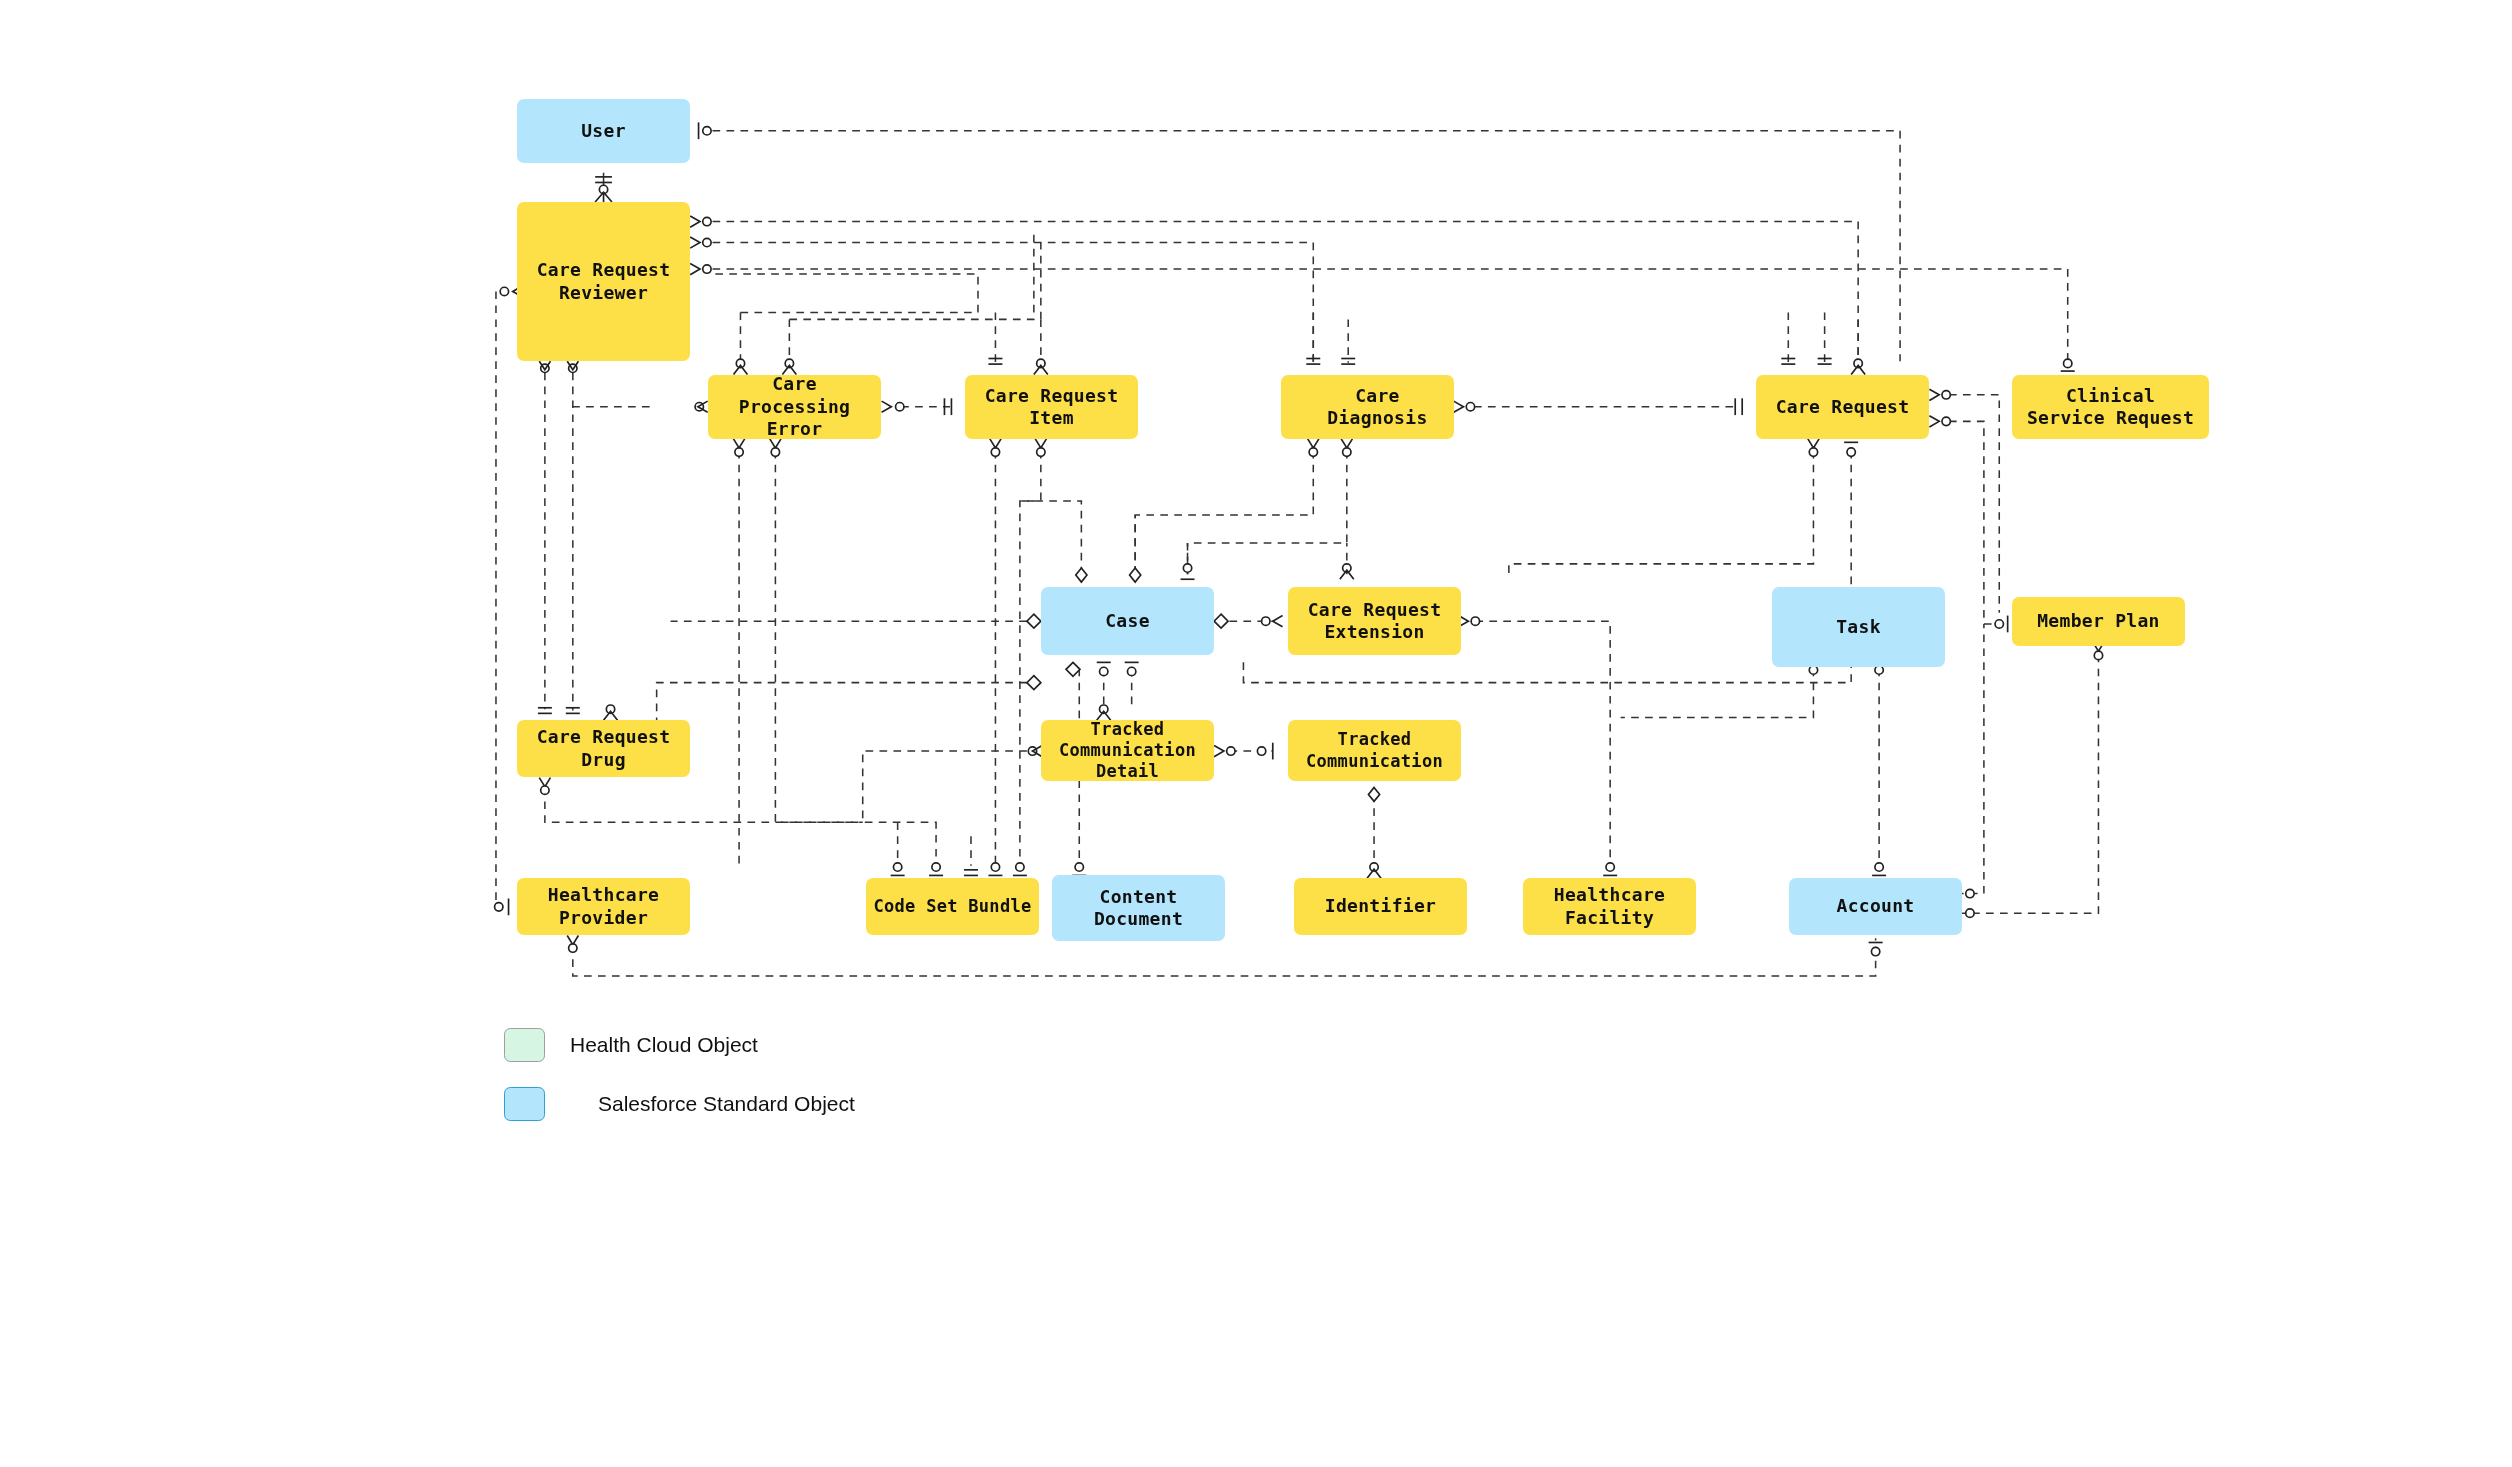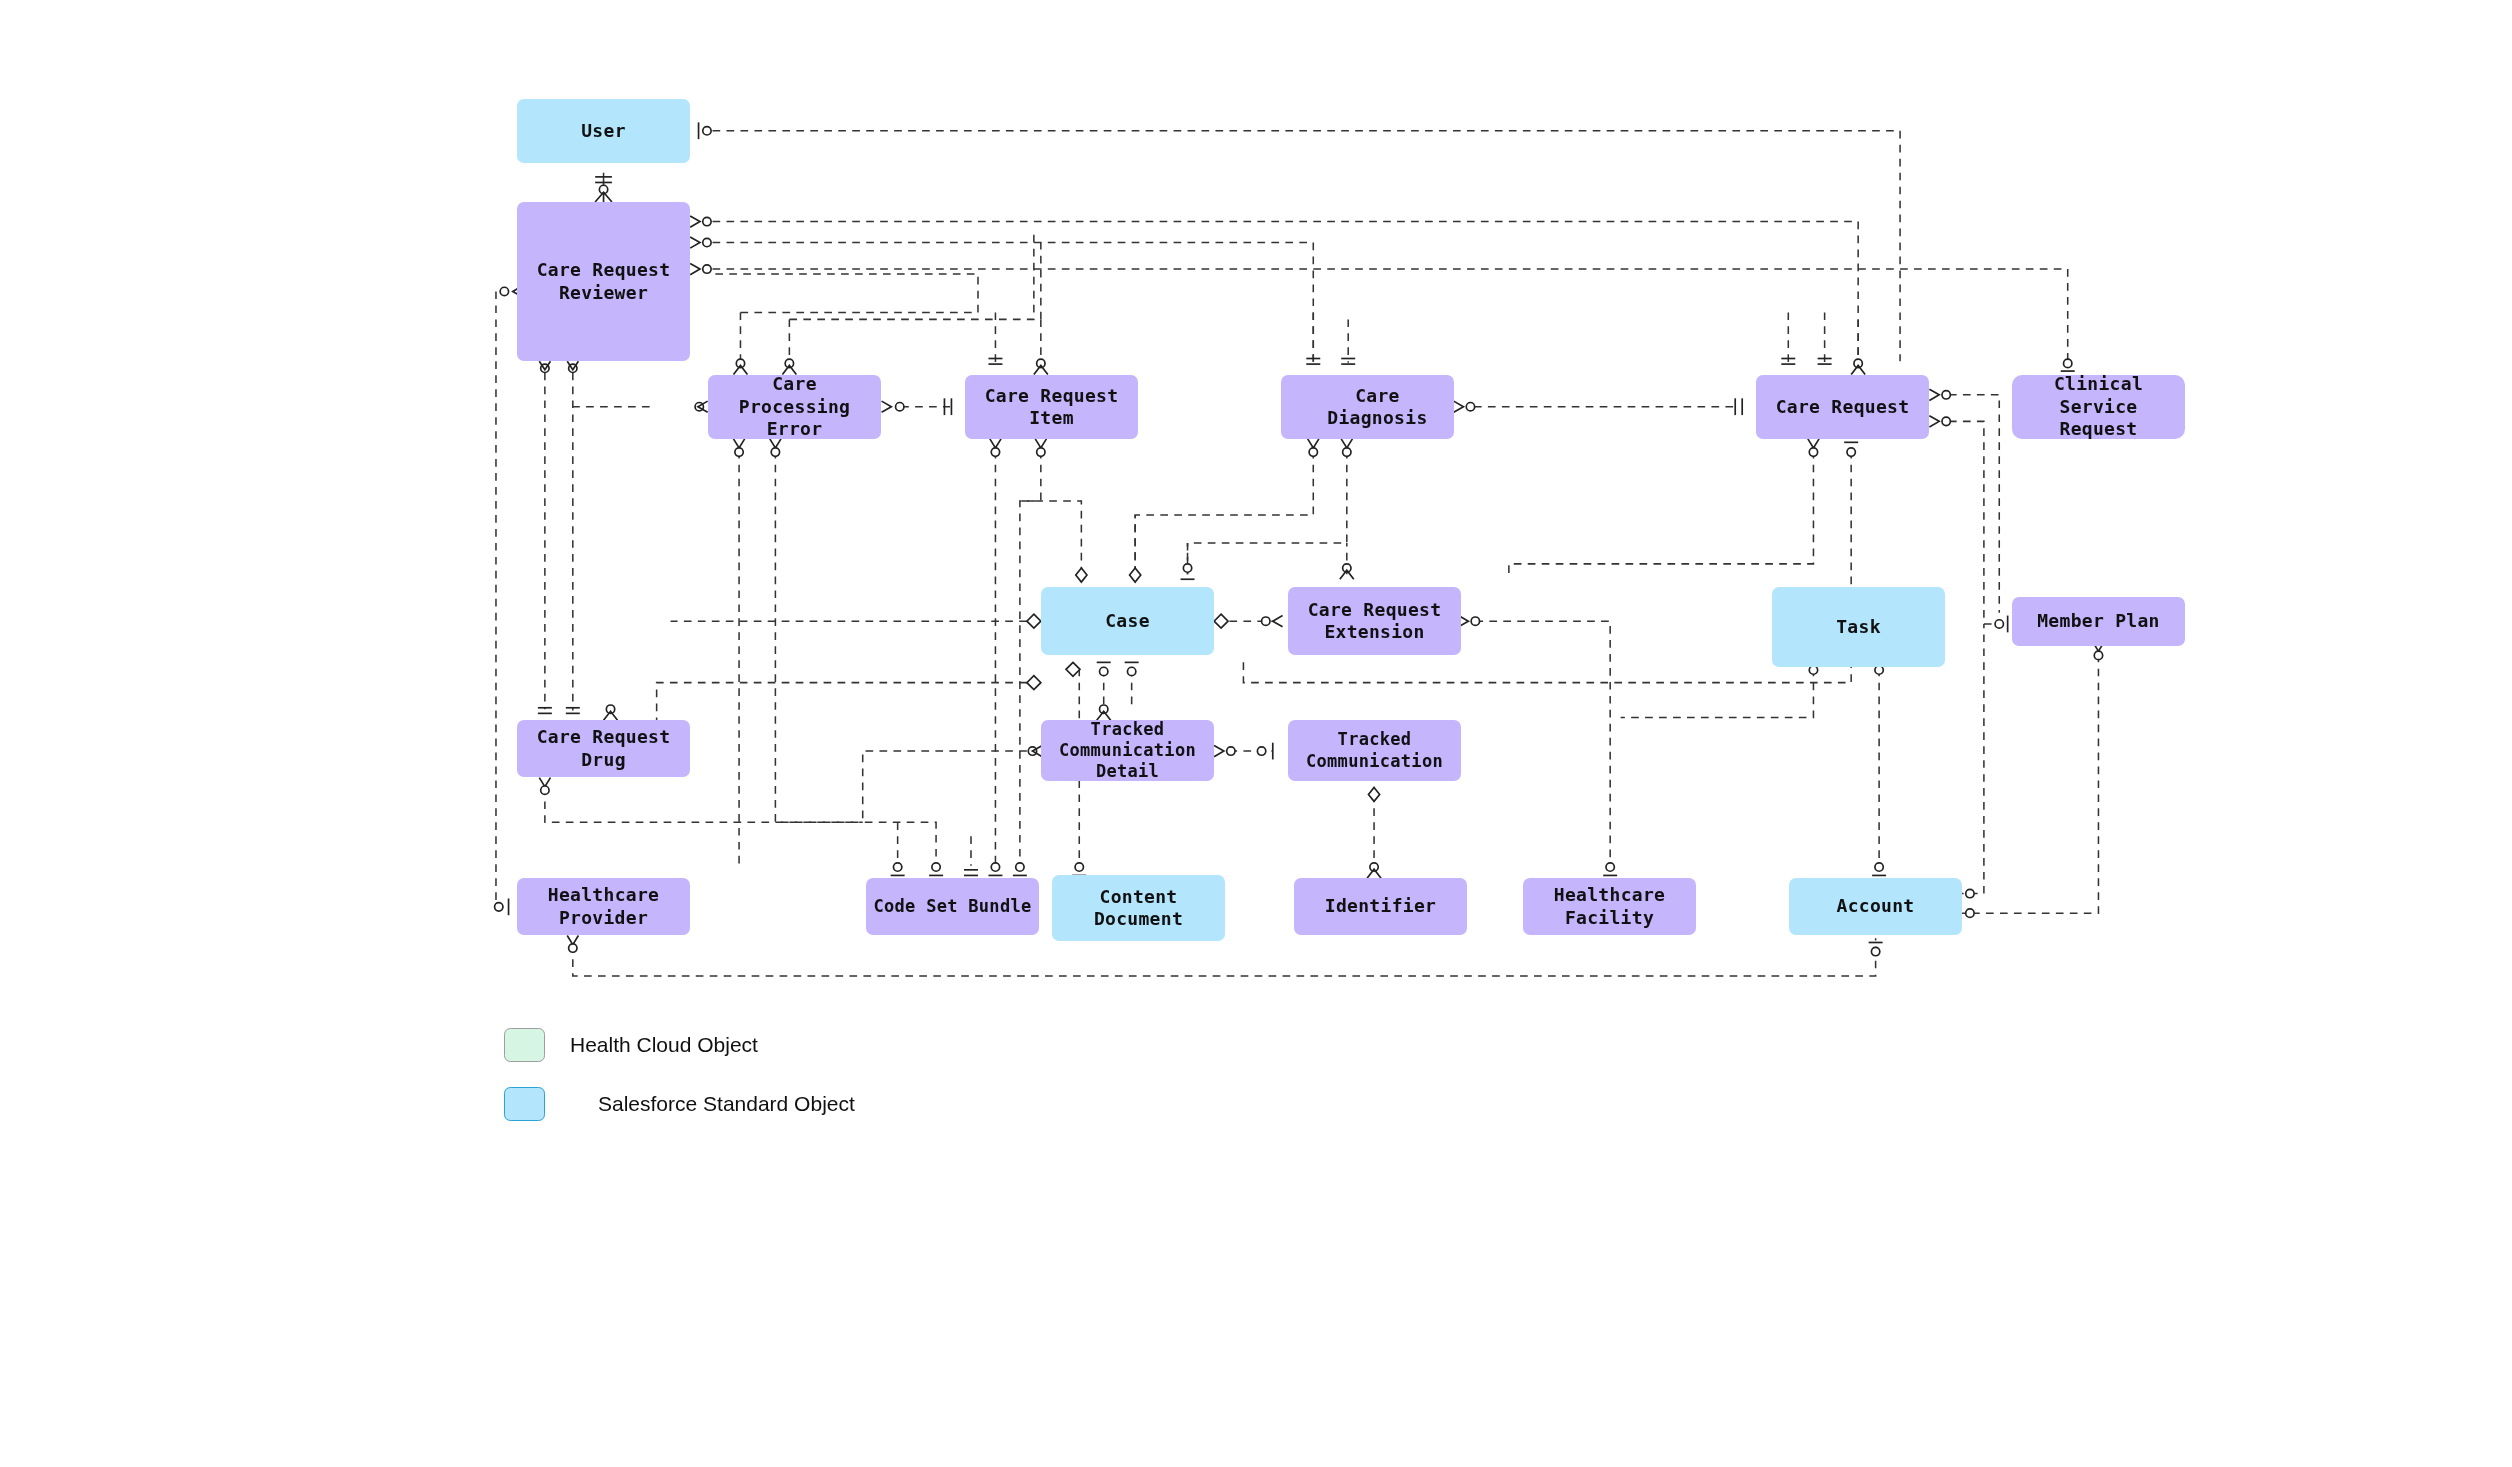--- a/index.html
+++ b/index.html
@@ -5,21 +5,21 @@
   html,body{margin:0;padding:0;background:#ffffff;}
   body{width:2512px;height:1467px;position:relative;overflow:hidden;
        font-family:"DejaVu Sans Mono","Liberation Mono",monospace;}
   #canvas{position:absolute;left:0;top:12px;width:2512px;height:1467px;}
   svg#wires{position:absolute;left:0;top:0;width:2512px;height:1467px;pointer-events:none;}
   .entity{position:absolute;border-radius:7px;display:flex;align-items:center;
           justify-content:center;text-align:center;box-sizing:border-box;
           font-family:"DejaVu Sans Mono","Liberation Mono",monospace;
           font-weight:700;font-size:18px;color:#111111;line-height:1.25;
           letter-spacing:0.3px;padding:2.8px 4.2px;z-index:5;}
-  .entity.hc{background:#c4b5fd;}
+  .entity.hc{background:#fde047;}
   .entity.sf{background:#b3e5fc;}
   .legend{position:absolute;z-index:6;}
   .legend-row{position:absolute;display:flex;align-items:center;}
   .swatch{width:41px;height:34px;border-radius:6.3px;box-sizing:border-box;}
   .swatch.hc{background:#d6f5e3;border:1.4px solid #9e9e9e;}
   .swatch.sf{background:#b3e5fc;border:1.4px solid #29a3d6;}
   .legend-label{margin-left:25px;font-family:"Liberation Sans","DejaVu Sans",sans-serif;
                 font-weight:400;font-size:21px;color:#101010;white-space:nowrap;}
 </style>
 </head>
@@ -317,21 +317,21 @@
   </div>
 
   <div class="entity hc" style="left:1281px;top:363px;width:173px;height:64px;padding-left:24px;">
     <span>Care Diagnosis</span>
   </div>
 
   <div class="entity hc" style="left:1756px;top:363px;width:173px;height:64px;">
     <span>Care Request</span>
   </div>
 
-  <div class="entity hc" style="left:2012px;top:363px;width:173px;height:64px;border-radius:10px;">
+  <div class="entity hc" style="left:2012px;top:363px;width:197px;height:64px;">
     <span>Clinical<br>Service Request</span>
   </div>
 
   <div class="entity sf" style="left:1041px;top:575px;width:173px;height:68px;">
     <span>Case</span>
   </div>
 
   <div class="entity hc" style="left:1288px;top:575px;width:173px;height:68px;">
     <span>Care Request<br>Extension</span>
   </div>

